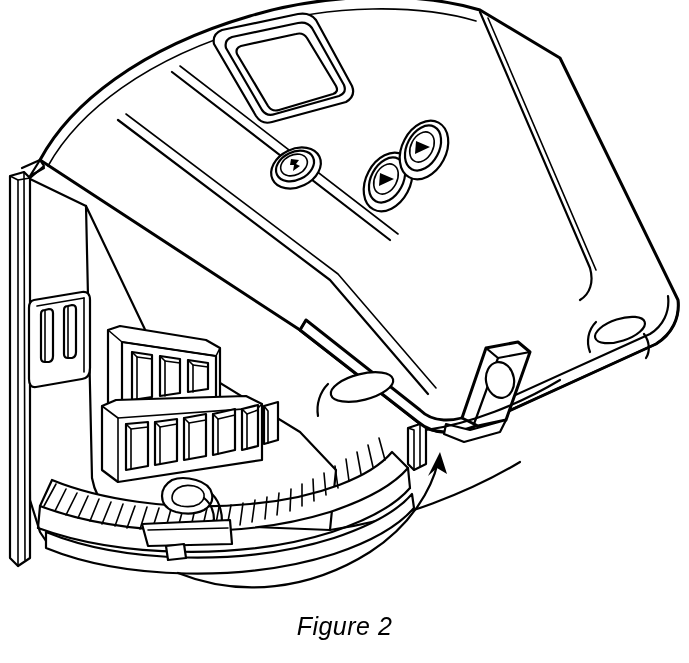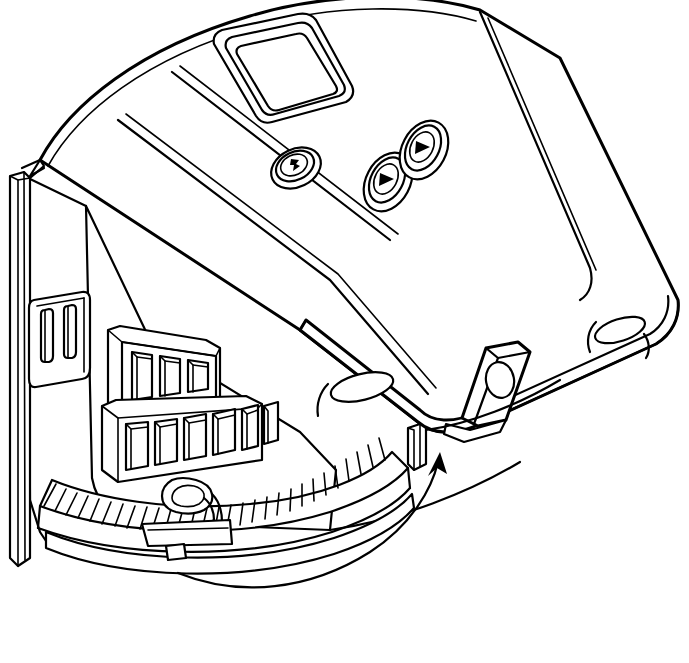--- a/index.html
+++ b/index.html
@@ -329,14 +329,15 @@
 
     <g>
       <path class="ln w2" d="M 178 573
                C 240 598 310 590 370 552
                C 412 525 432 488 438 462"></path>
       <path class="fillblack" d="M 440 452 L 447 474 L 437 468 L 428 476 Z"></path>
     </g>
 
   </svg>
 
+  <div class="caption">Figure 2</div>
 
 </div>
 
 </body></html>

